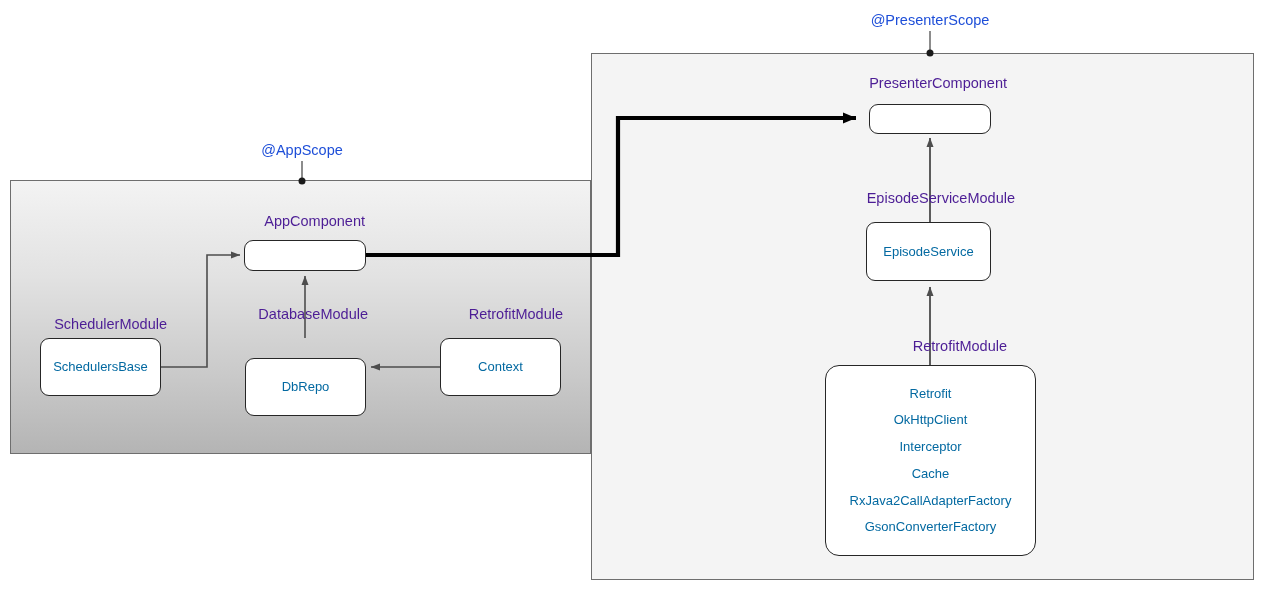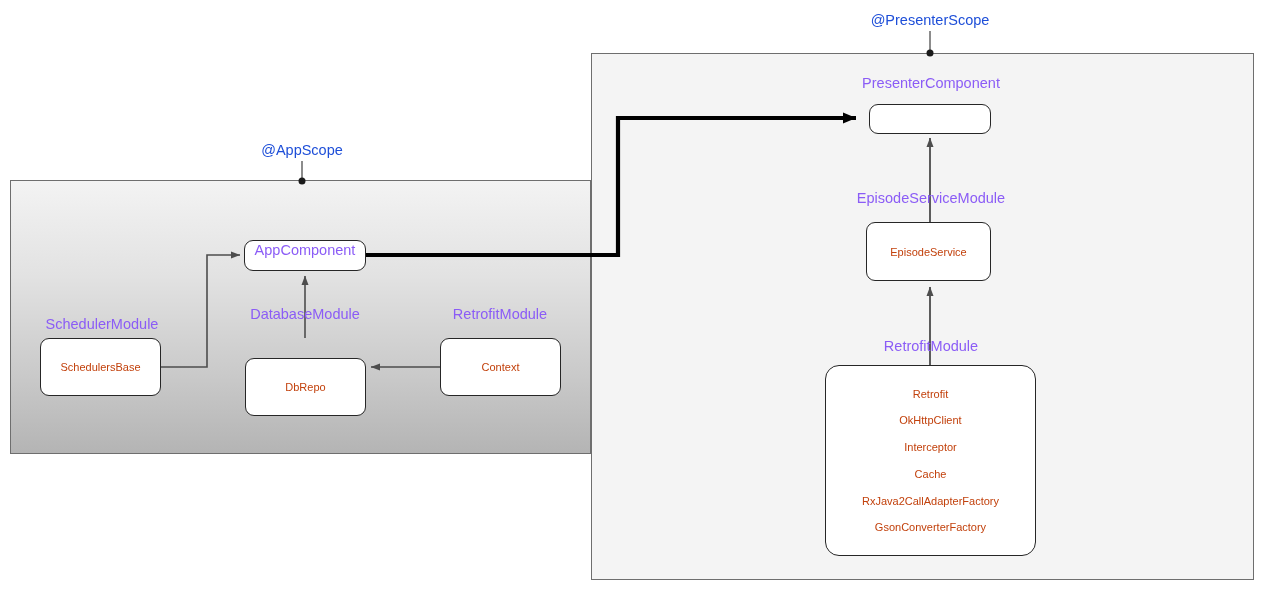--- a/index.html
+++ b/index.html
@@ -83,33 +83,33 @@
     z-index: 5;
   }
   .node.list {
     flex-direction: column;
     justify-content: space-evenly;
     border-radius: 14px;
   }
   .node .item {
     display: block;
     text-align: center;
-    font-size: 11px;
-    color: #c2410c;
+    font-size: 13px;
+    color: #0369a1;
     line-height: 14px;
   }
 
   
   .caption {
     position: absolute;
-    color: #8b5cf6;
+    color: #4c1d95;
     font-size: 14.5px;
     line-height: 17px;
     white-space: nowrap;
-    text-align: center;
+    text-align: right;
     z-index: 6;
   }
 
   
   #wires {
     position: absolute;
     left: 0;
     top: 0;
     width: 1261px;
     height: 591px;
@@ -160,21 +160,21 @@
 
     <path d="M305,338 L305,276" fill="none" stroke="#4d4d4d" stroke-width="1.6" marker-end="url(#arrow-thin)"></path>
 
     <path d="M440,367 L371,367" fill="none" stroke="#4d4d4d" stroke-width="1.6" marker-end="url(#arrow-thin)"></path>
 
     <path d="M930,222 L930,138" fill="none" stroke="#1a1a1a" stroke-width="1.4" marker-end="url(#arrow-thin)"></path>
 
     <path d="M930,365 L930,287" fill="none" stroke="#1a1a1a" stroke-width="1.4" marker-end="url(#arrow-thin)"></path>
   </svg>
 
-  <div class="caption" style="left:245px; top:213px; width:120px;margin-top:29px;">AppComponent</div>
+  <div class="caption" style="left:245px; top:213px; width:120px;">AppComponent</div>
   <div class="node" style="left:244px; top:240px; width:122px; height:31px;"></div>
 
   <div class="caption" style="left:37px; top:316px; width:130px;">SchedulerModule</div>
   <div class="node" style="left:40px; top:338px; width:121px; height:58px;">
     <span class="item">SchedulersBase</span>
   </div>
 
   <div class="caption" style="left:242px; top:306px; width:126px;">DatabaseModule</div>
   <div class="node" style="left:245px; top:338px; width:121px; height:58px;margin-top:20px;">
     <span class="item">DbRepo</span>

